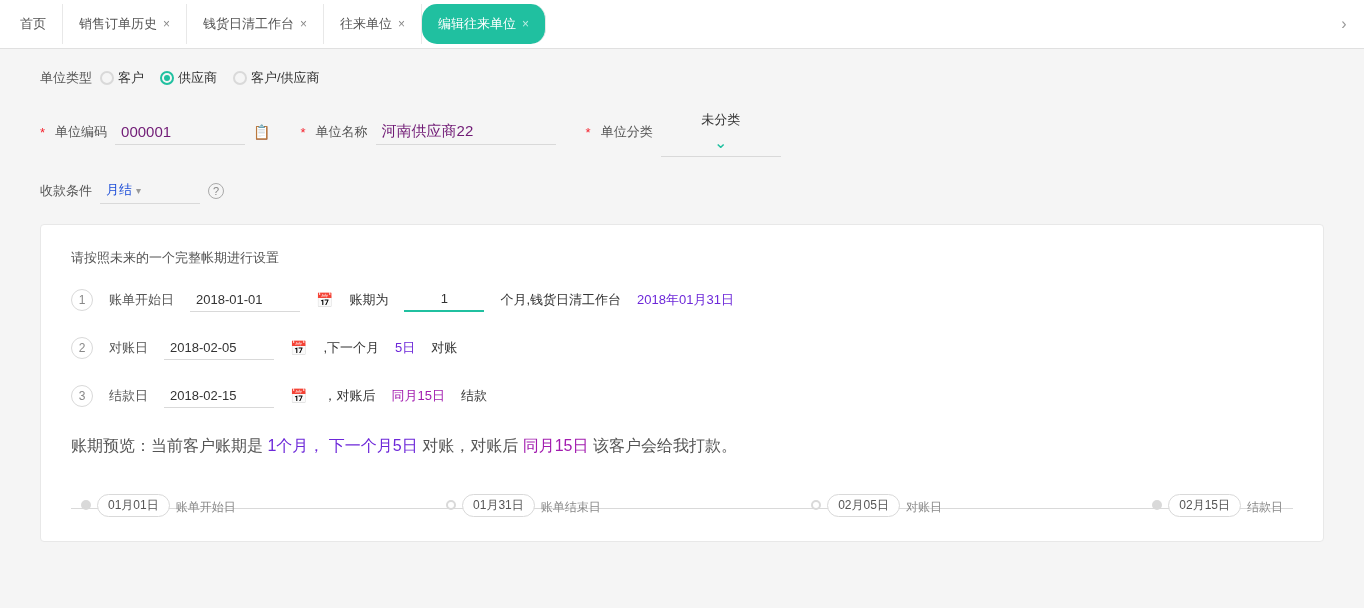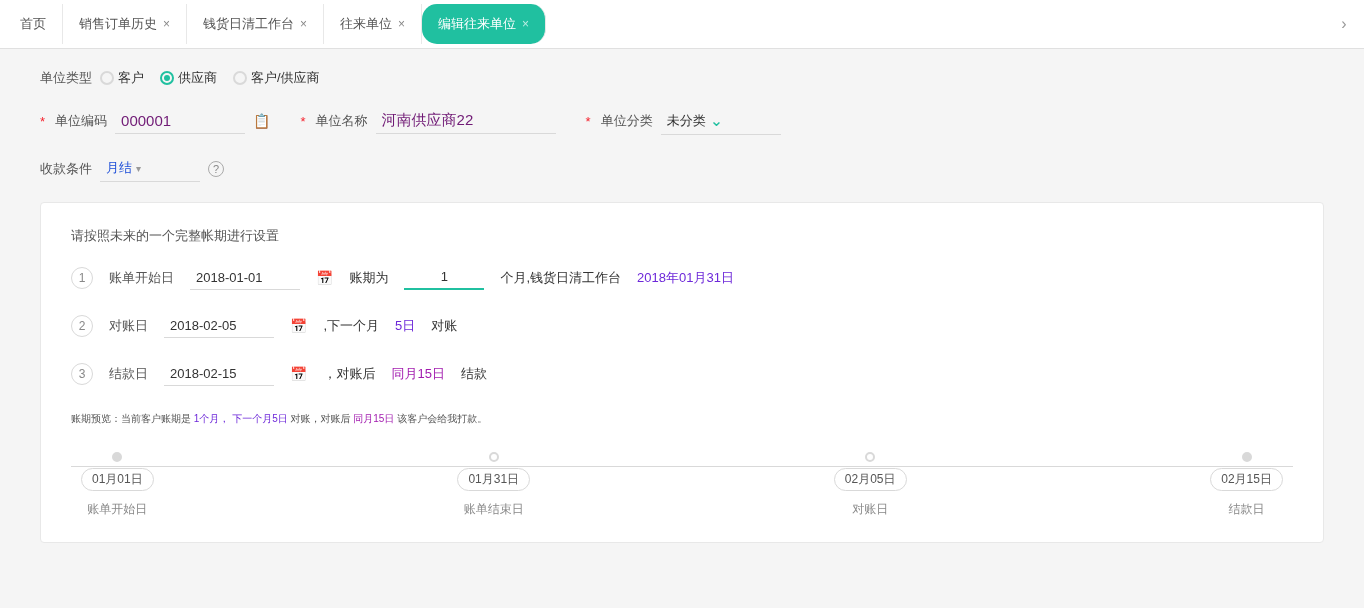--- a/index.html
+++ b/index.html
@@ -156,20 +156,21 @@
 
     
     .category-select {
       display: flex;
       align-items: center;
       gap: 4px;
       border-bottom: 1px solid #d9d9d9;
       padding: 4px 6px;
       cursor: pointer;
       min-width: 120px;
+      flex-direction: column;
     }
 
     
     .card-panel {
       background: #fff;
       border: 1px solid #e8e8e8;
       border-radius: 4px;
       padding: 24px 30px;
       margin-top: 4px;
     }
@@ -221,24 +222,24 @@
       background: transparent;
       color: #333;
       width: 80px;
       text-align: center;
     }
     .highlight-orange { color: #6d28d9; }
     .highlight-teal { color: #a21caf; }
 
     
     .preview-text {
-      font-size: 10px;
+      font-size: 16px;
       color: #555;
       margin-top: 8px;
-      margin-bottom: 24px;
+      margin-bottom: 33px;
       line-height: 1.8;
     }
 
     
     .timeline {
       display: flex;
       align-items: center;
       position: relative;
       margin-top: 8px;
       padding: 0 10px;
@@ -253,21 +254,21 @@
     }
     .timeline-items {
       display: flex;
       width: 100%;
       justify-content: space-between;
       position: relative;
       z-index: 1;
     }
     .timeline-item {
       display: flex;
-      flex-direction: column;
+      flex-direction: row;
       align-items: center;
       gap: 6px;
     }
     .timeline-dot {
       width: 10px;
       height: 10px;
       border-radius: 50%;
       background: #fff;
       border: 2px solid #d9d9d9;
     }

